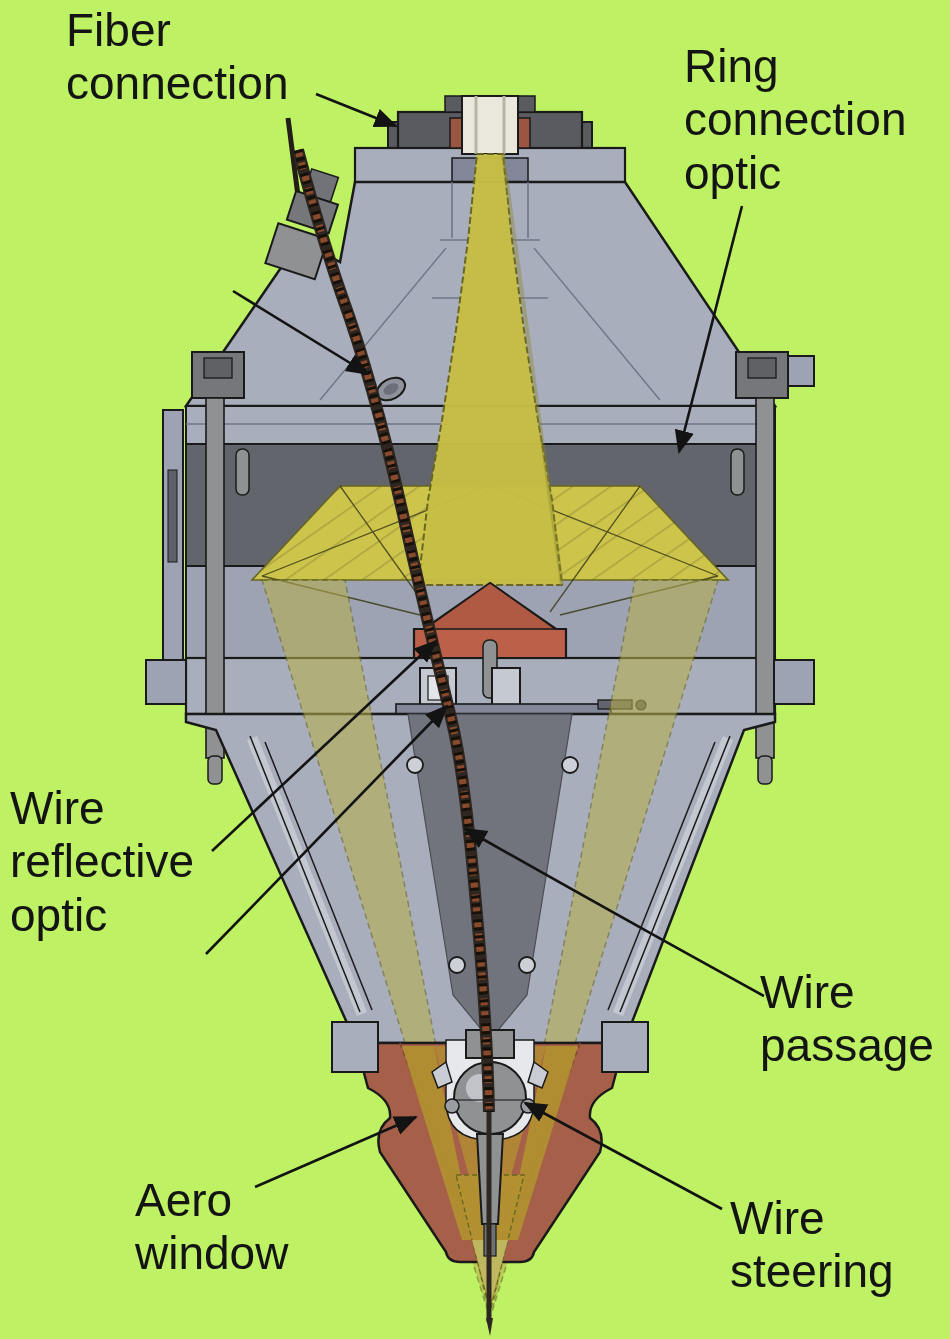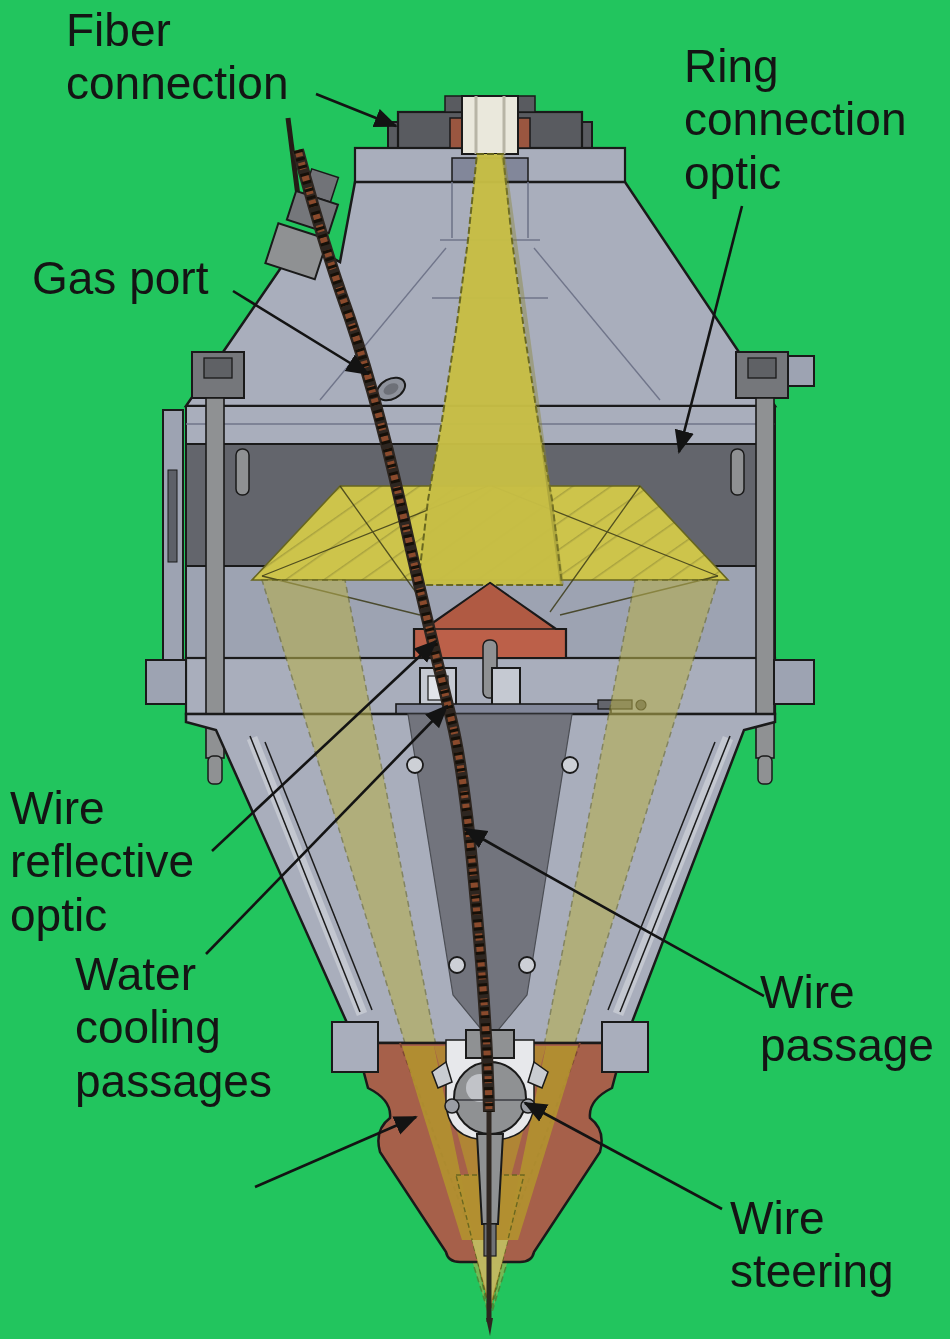--- a/index.html
+++ b/index.html
@@ -1,16 +1,16 @@
 <!DOCTYPE html>
 <html style="--label_text: #141414; --leader: #131313; --line: #1a1a1a; --body: #a9aebc; --body2: #9da3b2; --body3: #c3c7d0; --body_shadow: #82879a; --body_line: #70758a; --dark: #63656c; --dark2: #595b60; --dark3: #6e7078; --steel: #8f9193; --steel2: #75777b; --ferrule: #eae8dc; --copper2: #9a5640; --beam: #c7be45; --beam_band: #cdc44b; --beam_flank: #b6ae4e; --beam_deep: #b3922f; --beam_pale: #c0bb66; --beam_line: #67661f; --optic: #bc6049; --optic_dark: #b05a43; --nozzle: #a6604a; --wire: #2e2620; --wire_hi: #8a4a2c;"><head>
 <meta charset="utf-8">
 <style>
   html,body{margin:0;padding:0;background:#fff;}
-  .stage{position:relative;width:950px;height:1339px;background:#22c55e;overflow:hidden;
+  .stage{position:relative;width:950px;height:1339px;background:#bef264;overflow:hidden;
          font-family:"Liberation Sans",sans-serif;}
   .stage svg{position:absolute;left:0;top:0;}
   .label{position:absolute;font-size:46px;line-height:1.16;color:var(--label_text,#141414);
          white-space:pre-line;letter-spacing:0;}
 </style>
 </head>
 <body>
 
 <div class="stage">
 
@@ -197,25 +197,23 @@
     <path d="M255,1187 L416,1117" marker-end="url(#arrow)"></path>
     <path d="M722,1209 L525,1103" marker-end="url(#arrow)"></path>
   </g>
 </svg>
 
 <div class="label" style="left:66px;top:4px">Fiber
 connection</div>
 <div class="label" style="left:684px;top:40px">Ring
 connection
 optic</div>
-<div class="label" style="left:32px;top:252px">Gas port</div>
 <div class="label" style="left:10px;top:782px">Wire
 reflective
 optic</div>
-<div class="label" style="left:75px;top:948px">Water
-cooling
-passages</div>
 <div class="label" style="left:760px;top:966px">Wire
 passage</div>
+<div class="label" style="left:135px;top:1174px">Aero
+window</div>
 <div class="label" style="left:730px;top:1192px">Wire
 steering</div>
 
 </div>
 
 </body></html>

